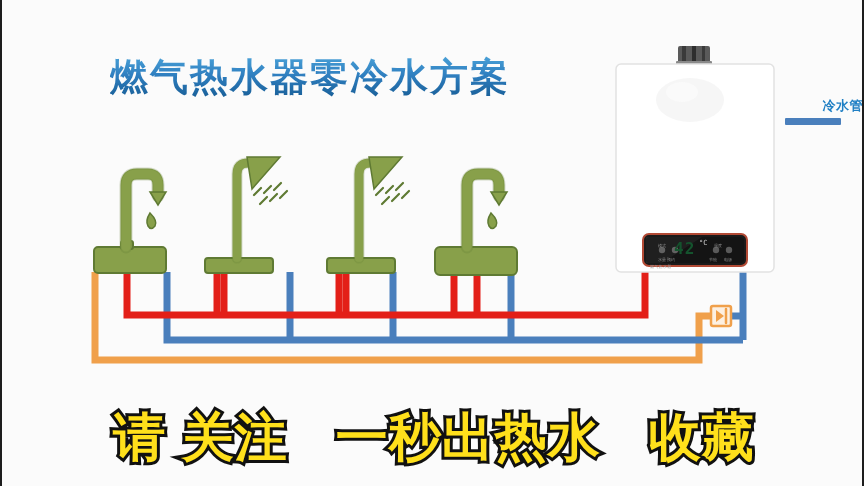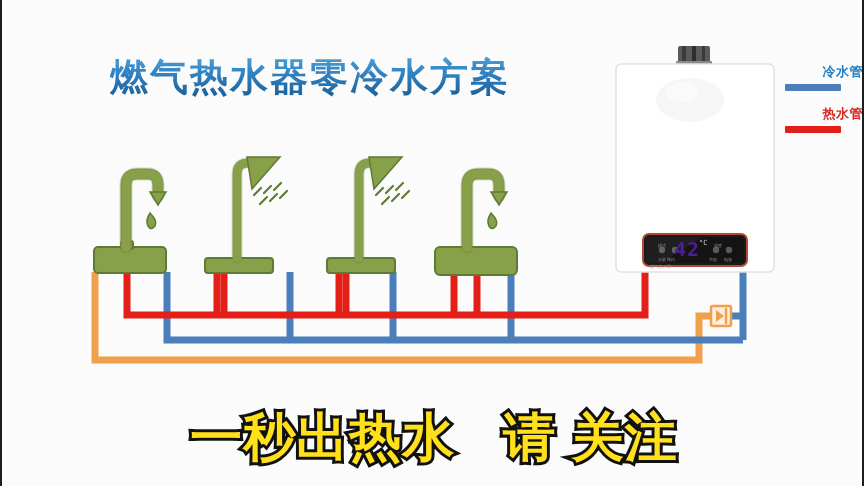--- a/index.html
+++ b/index.html
@@ -53,21 +53,21 @@
     white-space: nowrap;
     z-index: -1;
   }
   
   #legend {
     position: absolute;
     left: 783px;
     top: 64px;
     width: 78px;
   }
-  .legend-entry { margin-bottom: 15px; }
+  .legend-entry { margin-bottom: 15px; margin-top: 34px; }
   .legend-label {
     font-size: 13px;
     font-weight: bold;
     letter-spacing: 0.5px;
     line-height: 16px;
   }
   .legend-swatch {
     height: 7px;
     width: 56px;
     margin-top: 4px;
@@ -99,23 +99,23 @@
     -webkit-text-stroke: 6px #111111;
     paint-order: stroke fill;
     white-space: nowrap;
     line-height: 64px;
   }
   
   #panel-display {
     position: absolute;
     left: 672px;
     top: 240px;
-    font-size: 20px;
-    font-weight: bold;
-    color: #4c1d95;
+    font-size: 16px;
+    font-weight: bold;
+    color: #14532d;
     font-family: "DejaVu Sans Mono", monospace;
     letter-spacing: 1px;
     line-height: 18px;
   }
   #panel-unit {
     position: absolute;
     left: 697px;
     top: 239px;
     font-size: 7px;
     color: #cfcfcf;
@@ -265,32 +265,29 @@
   <div id="panel-unit">°C</div>
   <div id="brand-mark">燃气热水器</div>
 
   <div id="legend">
 
     <div class="legend-entry">
       <div class="legend-label" style="color:#1f7fc4">冷水管</div>
       <div class="legend-swatch" style="background:#4a7fbc"></div>
     </div>
 
-    <div class="legend-entry">
-      <div class="legend-label" style="color:#d42a20">热水管</div>
-      <div class="legend-swatch" style="background:#e31f18"></div>
-    </div>
 
 
 
   </div>
 
   <div id="banner">
+    <div class="banner-text">请 关注</div>
     <div class="banner-text">一秒出热水</div>
-    <div class="banner-text">请 关注</div>
+    <div class="banner-text">收藏</div>
   </div>
 
 <div class="panel-key" style="left: 656px; top: 243px;">模式</div>
     <div class="panel-key" style="left: 656px; top: 257px;">水量</div>
     <div class="panel-key" style="left: 665px; top: 257px;">预约</div>
     <div class="panel-key" style="left: 712px; top: 243px;">温度</div>
     <div class="panel-key" style="left: 707px; top: 257px;">节能</div>
     <div class="panel-key" style="left: 722px; top: 257px;">电源</div>
   </div>
 

